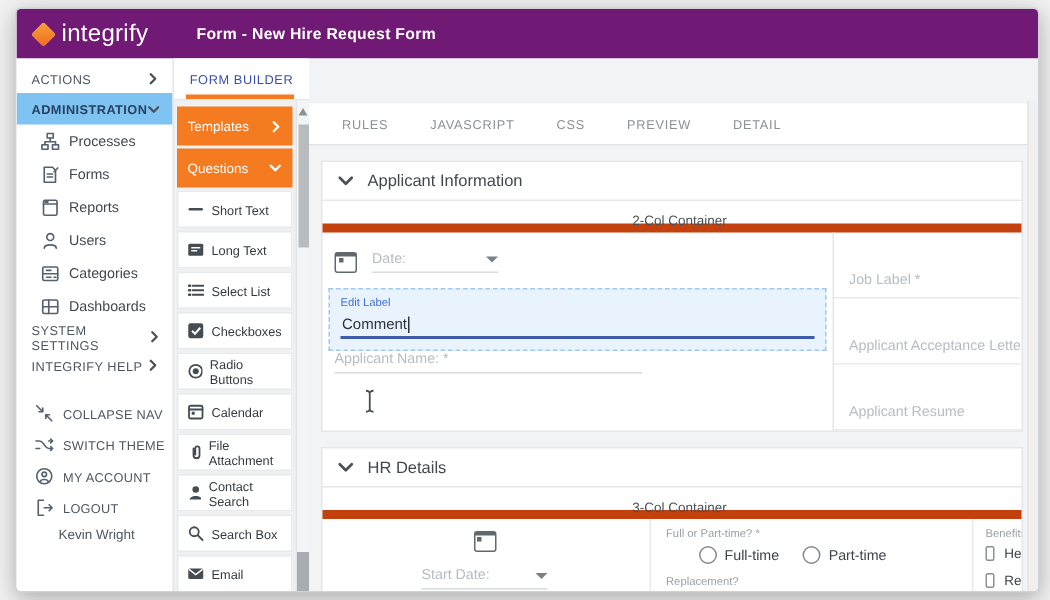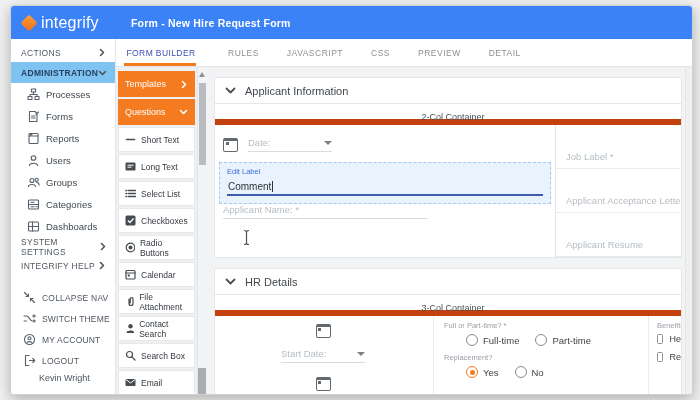--- a/index.html
+++ b/index.html
@@ -4,21 +4,21 @@
 <style>
   * { margin:0; padding:0; box-sizing:border-box; }
   html,body { width:700px; height:400px; overflow:hidden; }
   body { background:#f1f1f1; font-family:"Liberation Sans", sans-serif; }
 
   .window { position:absolute; left:10px; top:5px; width:683px; height:390px;
     background:#fff; border:1px solid #cfd2d6; border-radius:4px; overflow:hidden;
     box-shadow:0 4px 14px rgba(0,0,0,.28); display:flex; flex-direction:column; }
 
   
-  .topbar { height:33px; background:#3b82f6; display:flex; align-items:center; flex:0 0 33px; }
+  .topbar { height:33px; background:#701a75; display:flex; align-items:center; flex:0 0 33px; }
   .logo { display:flex; align-items:center; gap:6px; padding-left:12px; width:110px; }
   .logo-diamond { width:12px; height:12px; transform:rotate(45deg); border-radius:2px;
     background:linear-gradient(135deg,#f9a13c,#ee6c1e); }
   .logo-text { color:#fff; font-size:16px; letter-spacing:.2px; }
   .page-title { color:#fff; font-size:10.5px; font-weight:700; margin-left:10px; letter-spacing:.2px; }
 
   
   .cols { flex:1; display:flex; min-height:0; }
 
   
@@ -48,21 +48,21 @@
     display:flex; align-items:center; gap:5px; padding:0 6px; border:1px solid #e7e9eb; cursor:grab; }
   .pal-scroll { position:absolute; right:0; top:28px; bottom:0; width:9px; background:#f3f4f5; border-left:1px solid #e2e4e6; }
   .pal-scroll .arrow-up { position:absolute; top:5px; left:1px; width:0; height:0;
     border-left:3.5px solid transparent; border-right:3.5px solid transparent; border-bottom:5px solid #8d9196; }
   .pal-scroll .thumb { position:absolute; top:16px; left:1px; width:7px; height:82px; background:#b9bcbf; }
   .pal-scroll .down-zone { position:absolute; bottom:0; left:0; width:100%; height:26px; background:#a9adb1; }
 
   
   .main-col { flex:1; display:flex; flex-direction:column; min-width:0; position:relative; background:#f2f3f4; }
   .tabbar { height:28px; background:#fff; border-bottom:1px solid #e2e4e6; display:flex;
-    align-items:center; gap:0; padding-left:8px; flex:0 0 28px; }
+    align-items:center; gap:0; padding-left:8px; flex:0 0 28px;margin-top:30px; }
   .tab { font-size:8.5px; letter-spacing:.5px; color:#8b9095; padding:0 14px; cursor:pointer; }
   .content { flex:1; padding:10px 10px 0 8px; overflow:hidden; }
   .main-scroll { position:absolute; right:0; top:28px; bottom:0; width:7px; background:#f0f0f0; border-left:1px solid #e4e4e4; }
 
   .card { background:#fff; border:1px solid #e4e6e8; margin-bottom:10px; }
   .sec-header { height:26px; display:flex; align-items:center; gap:9px; padding-left:10px;
     border-bottom:1px solid #e4e6e8; font-size:11px; color:#42484e; cursor:pointer; }
   .sub-header { height:21px; display:flex; align-items:center; gap:8px; padding-left:10px;
     border-bottom:6px solid #c2410c; font-size:9px; color:#4a5056; cursor:pointer;flex-direction:column; }
   .card-body { display:flex; }
@@ -167,29 +167,20 @@
       </div>
       <div class="nav-item">
         <svg class="stroke-ic" width="13" height="13">
             <circle cx="6.5" cy="4" r="2.3"></circle>
             <path d="M2.5 11.5c0-3 8-3 8 0"></path>
           </svg>
         <span>Users</span>
       </div>
       <div class="nav-item">
         <svg class="stroke-ic" width="13" height="13">
-            <circle cx="5" cy="4.5" r="2"></circle>
-            <path d="M1.5 10.5c0-2.6 7-2.6 7 0"></path>
-            <circle cx="9.7" cy="3.8" r="1.6"></circle>
-            <path d="M9.5 6.3c1.8.3 2.6 1.5 2.6 2.8"></path>
-          </svg>
-        <span>Groups</span>
-      </div>
-      <div class="nav-item">
-        <svg class="stroke-ic" width="13" height="13">
             <rect x="1.5" y="2" width="10" height="9" rx="1"></rect>
             <path d="M1.5 6.5h10M4 4.2h3M4 8.8h3M9 8.8h1.3"></path>
           </svg>
         <span>Categories</span>
       </div>
       <div class="nav-item">
         <svg class="stroke-ic" width="13" height="13">
             <rect x="1.5" y="2" width="10" height="9" rx="1"></rect>
             <path d="M5.5 2v9M5.5 6.5h6M1.5 6.5h4"></path>
           </svg>

